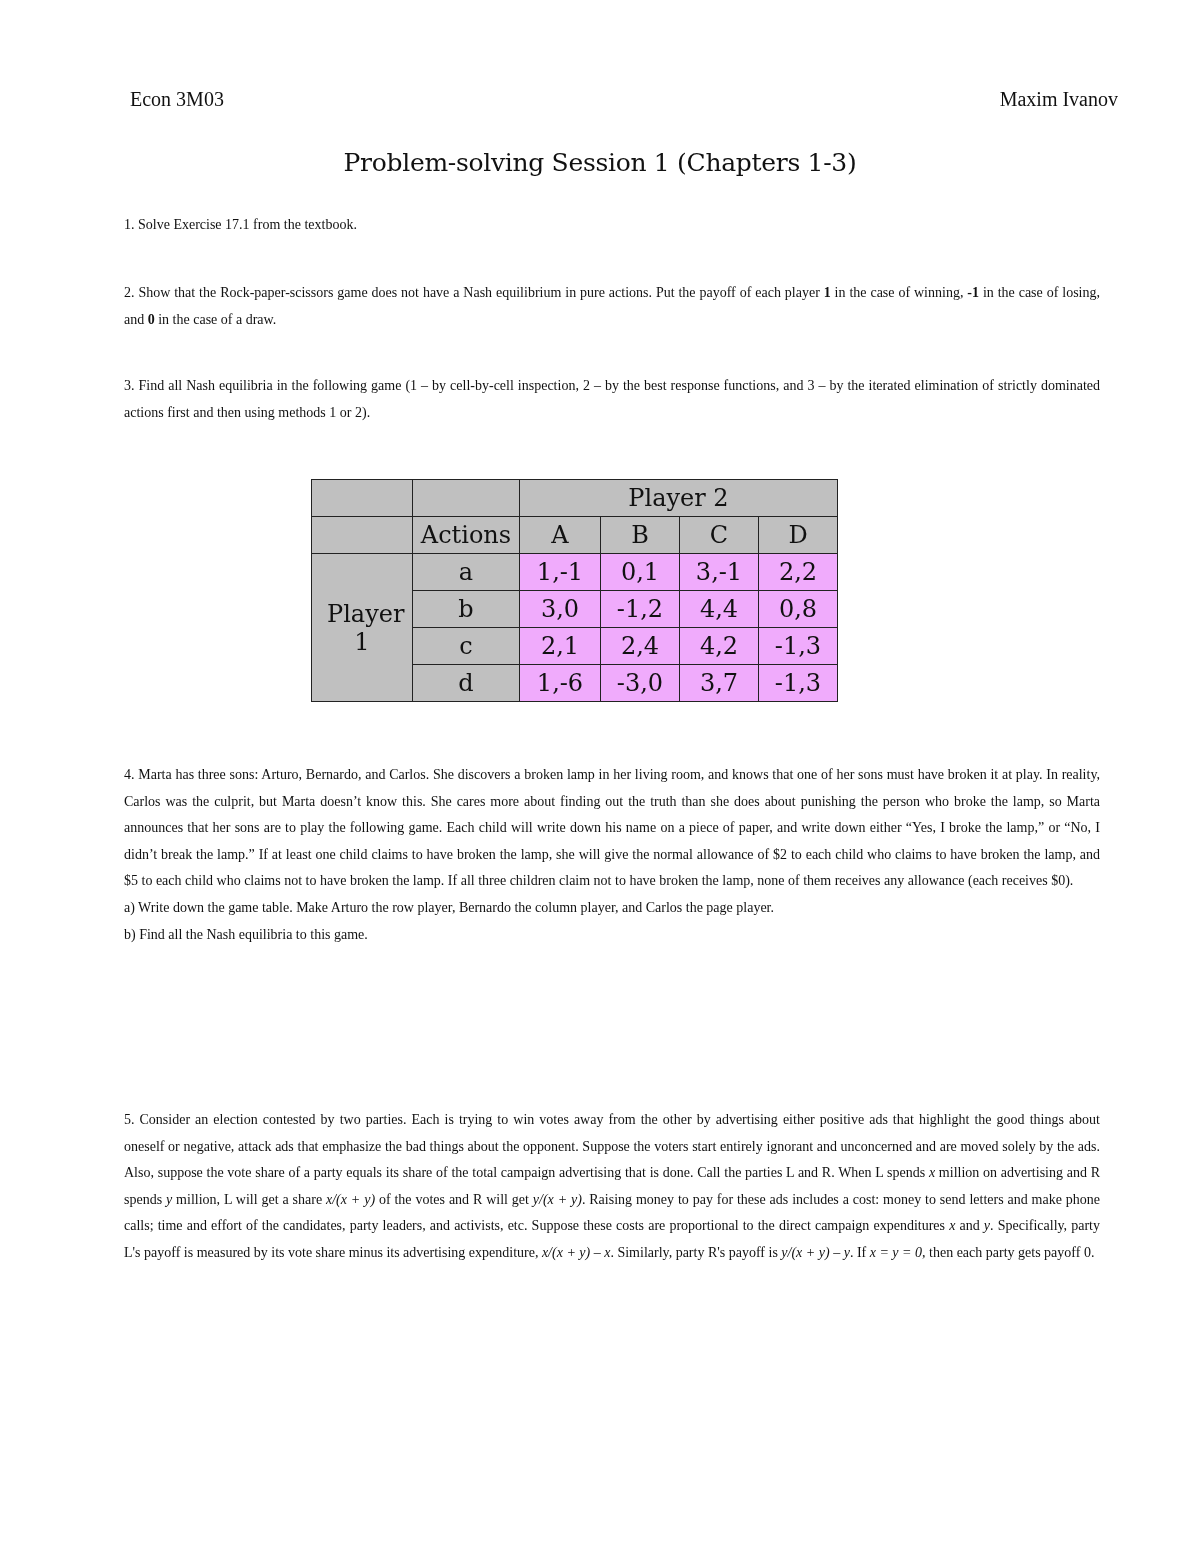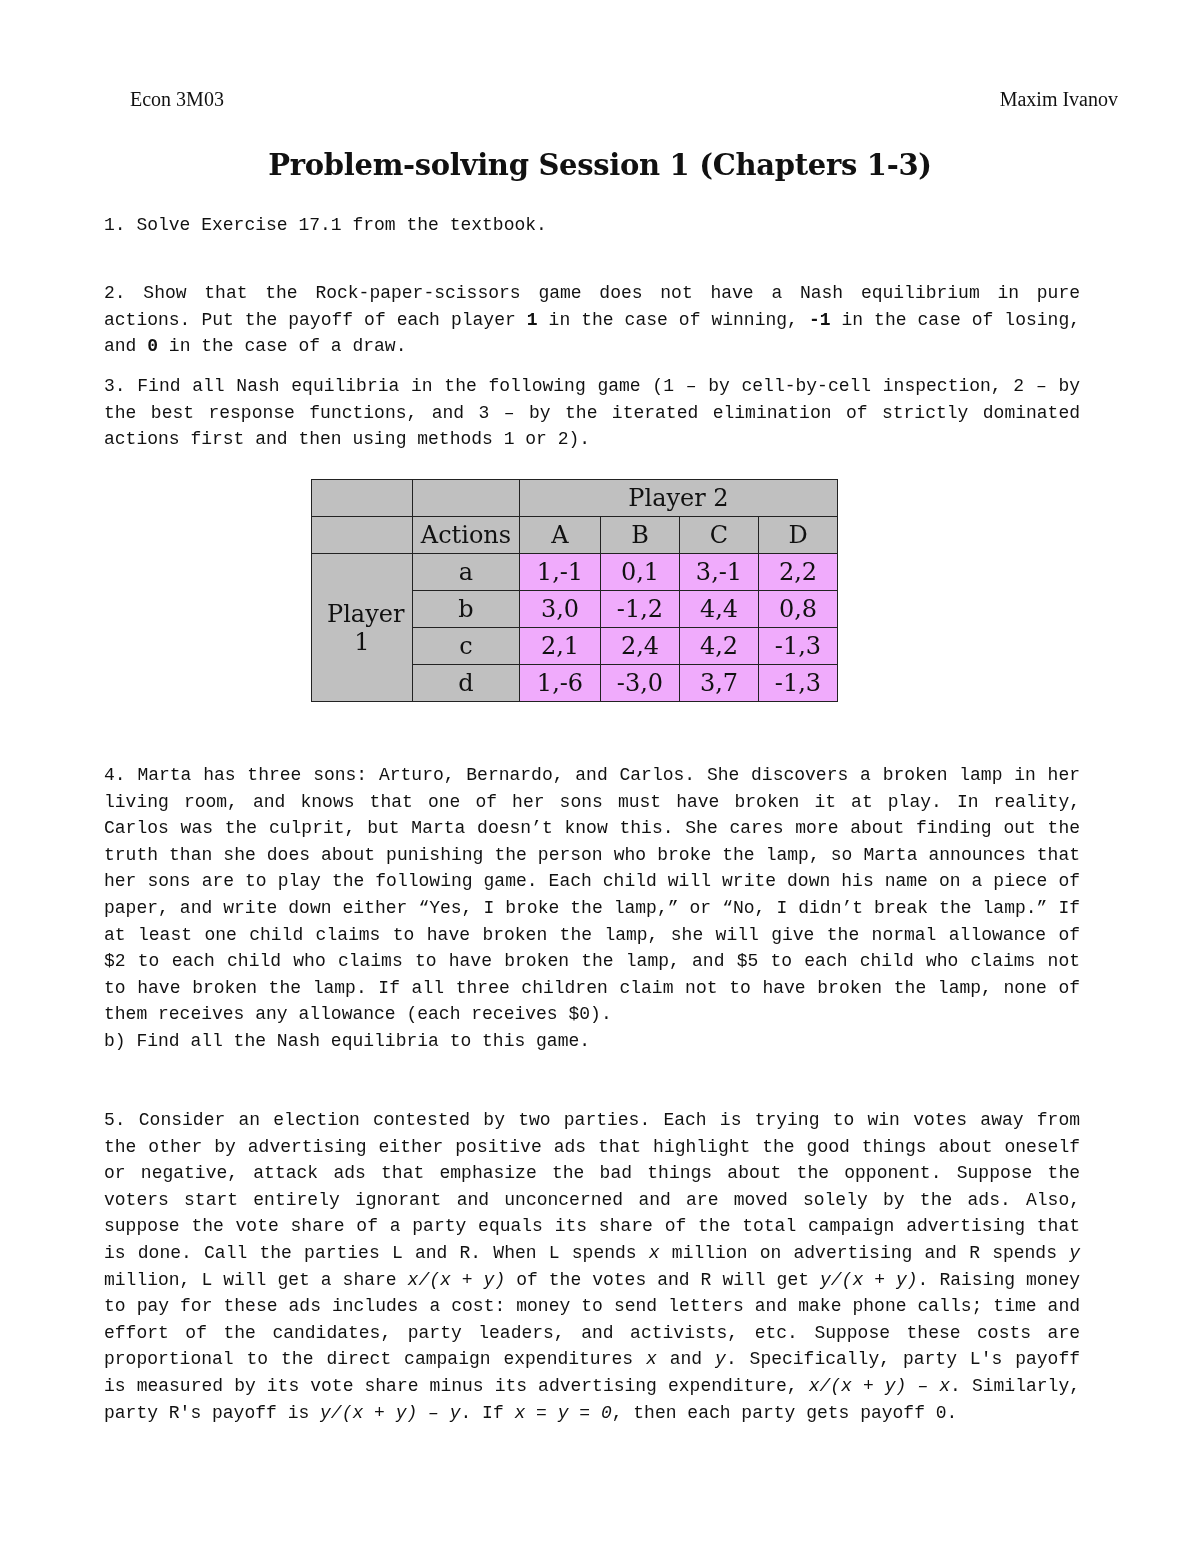--- a/index.html
+++ b/index.html
@@ -6,27 +6,27 @@
     body {
       width: 1200px; height: 1553px; position: relative; overflow: hidden;
       font-family: "DejaVu Serif", "Liberation Serif", serif;
       color: #111;
     }
     .hdr { position: absolute; top: 88px; font-size: 20px; font-family: "Liberation Serif", serif; }
     .hdr.left { left: 130px; }
     .hdr.right { right: 82px; }
     .title {
       position: absolute; top: 148px; left: 0; width: 1200px; text-align: center;
-      font-size: 29px; font-weight: bold; letter-spacing: -0.3px;
+      font-size: 25px; font-weight: normal; letter-spacing: -0.3px;
       font-family: "DejaVu Serif", serif;
     }
     .para {
-      position: absolute; left: 104px; width: 976px;
-      font-size: 18px; line-height: 26.6px;
-      font-family: Liberation Mono, monospace;
+      position: absolute; left: 124px; width: 976px;
+      font-size: 14px; line-height: 26.6px;
+      font-family: Liberation Serif, serif;
       text-align: justify;
     }
     .para.left { text-align: left; }
     .para .b { font-weight: bold; }
     .para .i { font-style: italic; }
     table.game {
       position: absolute; left: 311px; top: 479px;
       border-collapse: collapse; font-family: "DejaVu Serif", serif; font-size: 24px;
     }
     table.game td {
@@ -92,17 +92,18 @@
       <td class="w">1,-6</td>
       <td class="w">-3,0</td>
       <td class="w">3,7</td>
       <td class="w">-1,3</td>
     </tr>
   </tbody>
     </table>
 
   <div class="para" style="top:733px;margin-top:29px;">
     <div>4. Marta has three sons: Arturo, Bernardo, and Carlos. She discovers a broken lamp in her living room, and knows that one of her sons must have broken it at play. In reality, Carlos was the culprit, but Marta doesn’t know this. She cares more about finding out the truth than she does about punishing the person who broke the lamp, so Marta announces that her sons are to play the following game. Each child will write down his name on a piece of paper, and write down either “Yes, I broke the lamp,” or “No, I didn’t break the lamp.” If at least one child claims to have broken the lamp, she will give the normal allowance of $2 to each child who claims to have broken the lamp, and $5 to each child who claims not to have broken the lamp. If all three children claim not to have broken the lamp, none of them receives any allowance (each receives $0).</div>
+    <div class="left" style="text-align:left;">a) Write down the game table. Make Arturo the row player, Bernardo the column player, and Carlos the page player.</div>
     <div style="text-align:left;">b) Find all the Nash equilibria to this game.</div>
   </div>
 
   <div class="para" style="top:1107px;"><span> 5. Consider an election contested by two parties. Each is trying to win votes away from the other by advertising either positive ads that highlight the good things about oneself or negative, attack ads that emphasize the bad things about the opponent. Suppose the voters start entirely ignorant and unconcerned and are moved solely by the ads. Also, suppose the vote share of a party equals its share of the total campaign advertising that is done. Call the parties L and R. When L spends </span><span class="i">x</span><span> million on advertising and R spends </span><span class="i">y</span><span> million, L will get a share </span><span class="i">x/(x + y)</span><span> of the votes and R will get </span><span class="i">y/(x + y)</span><span>. Raising money to pay for these ads includes a cost: money to send letters and make phone calls; time and effort of the candidates, party leaders, and activists, etc. Suppose these costs are proportional to the direct campaign expenditures </span><span class="i">x</span><span> and </span><span class="i">y</span><span>. Specifically, party L's payoff is measured by its vote share minus its advertising expenditure, </span><span class="i">x/(x + y) – x</span><span>. Similarly, party R's payoff is </span><span class="i">y/(x + y) – y</span><span>. If </span><span class="i">x = y = 0</span><span>, then each party gets payoff 0.</span></div>
 </div>
 
 </body></html>

